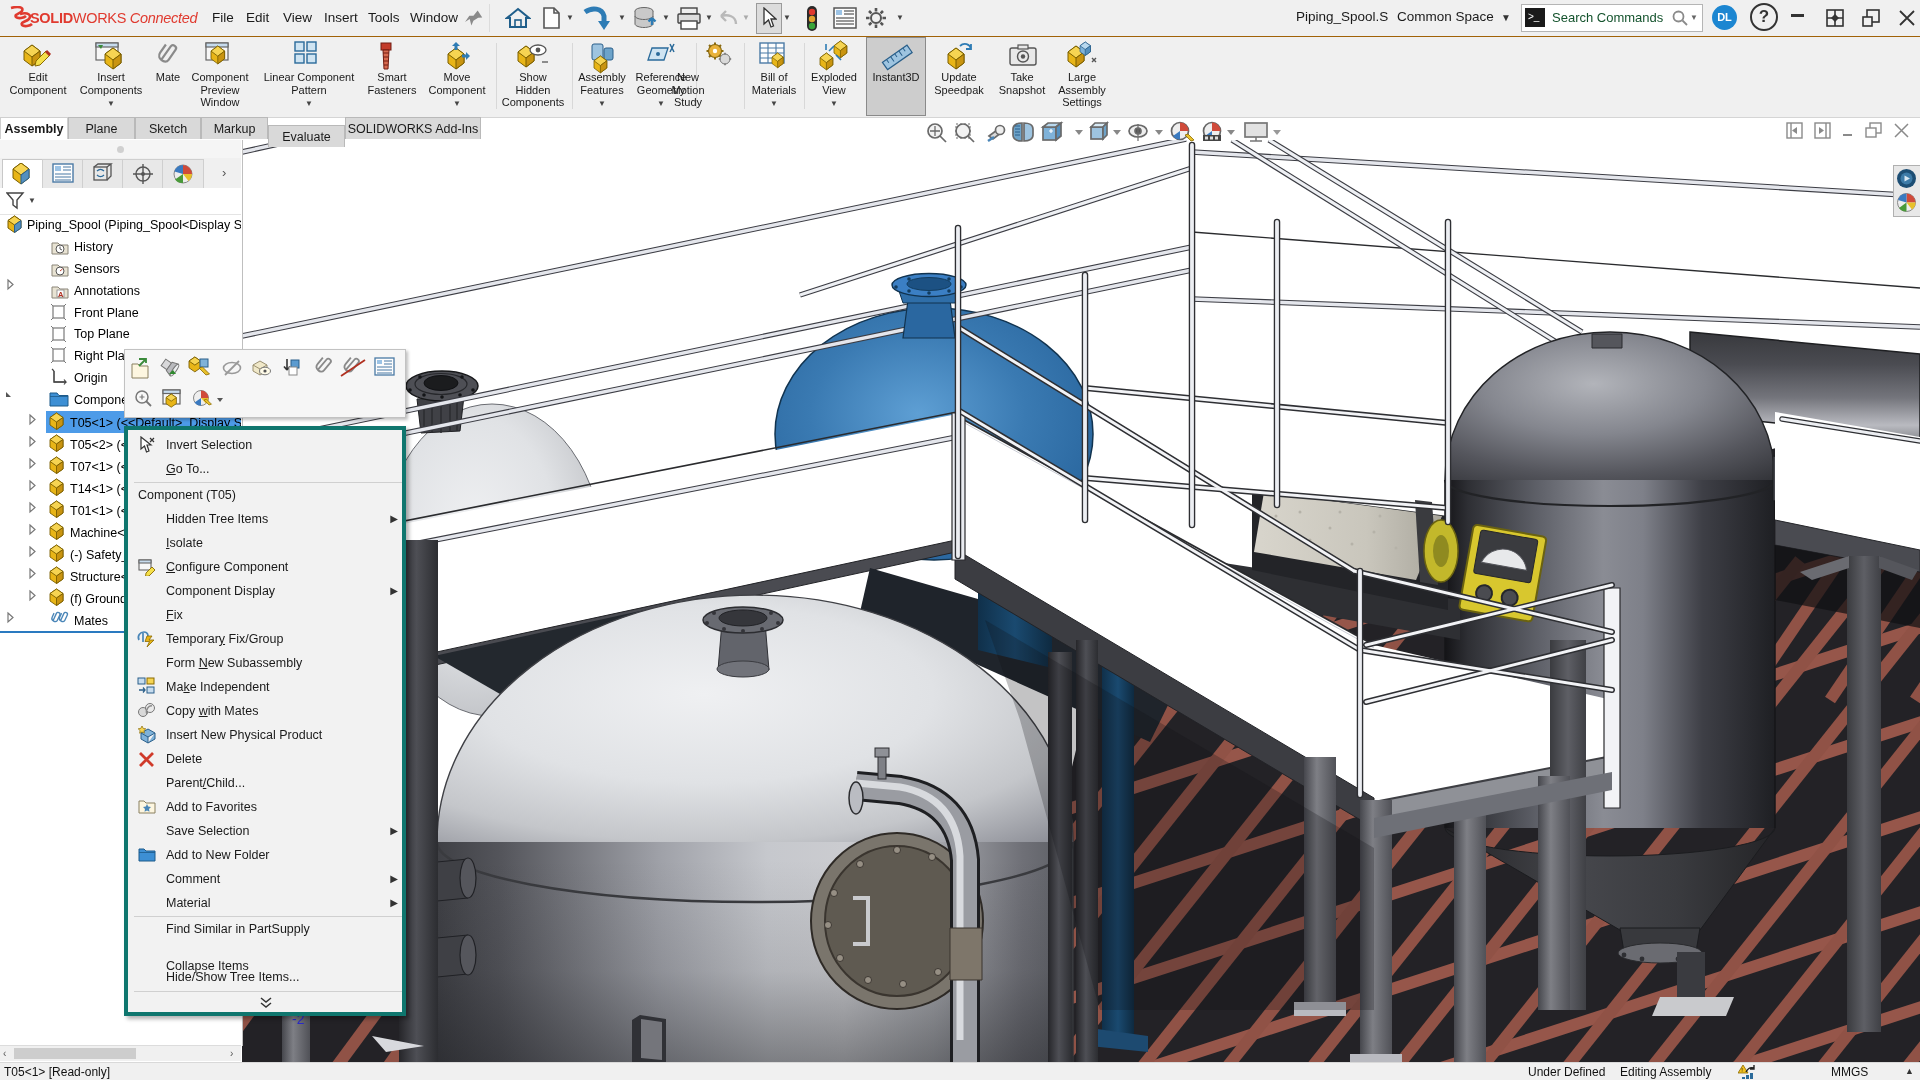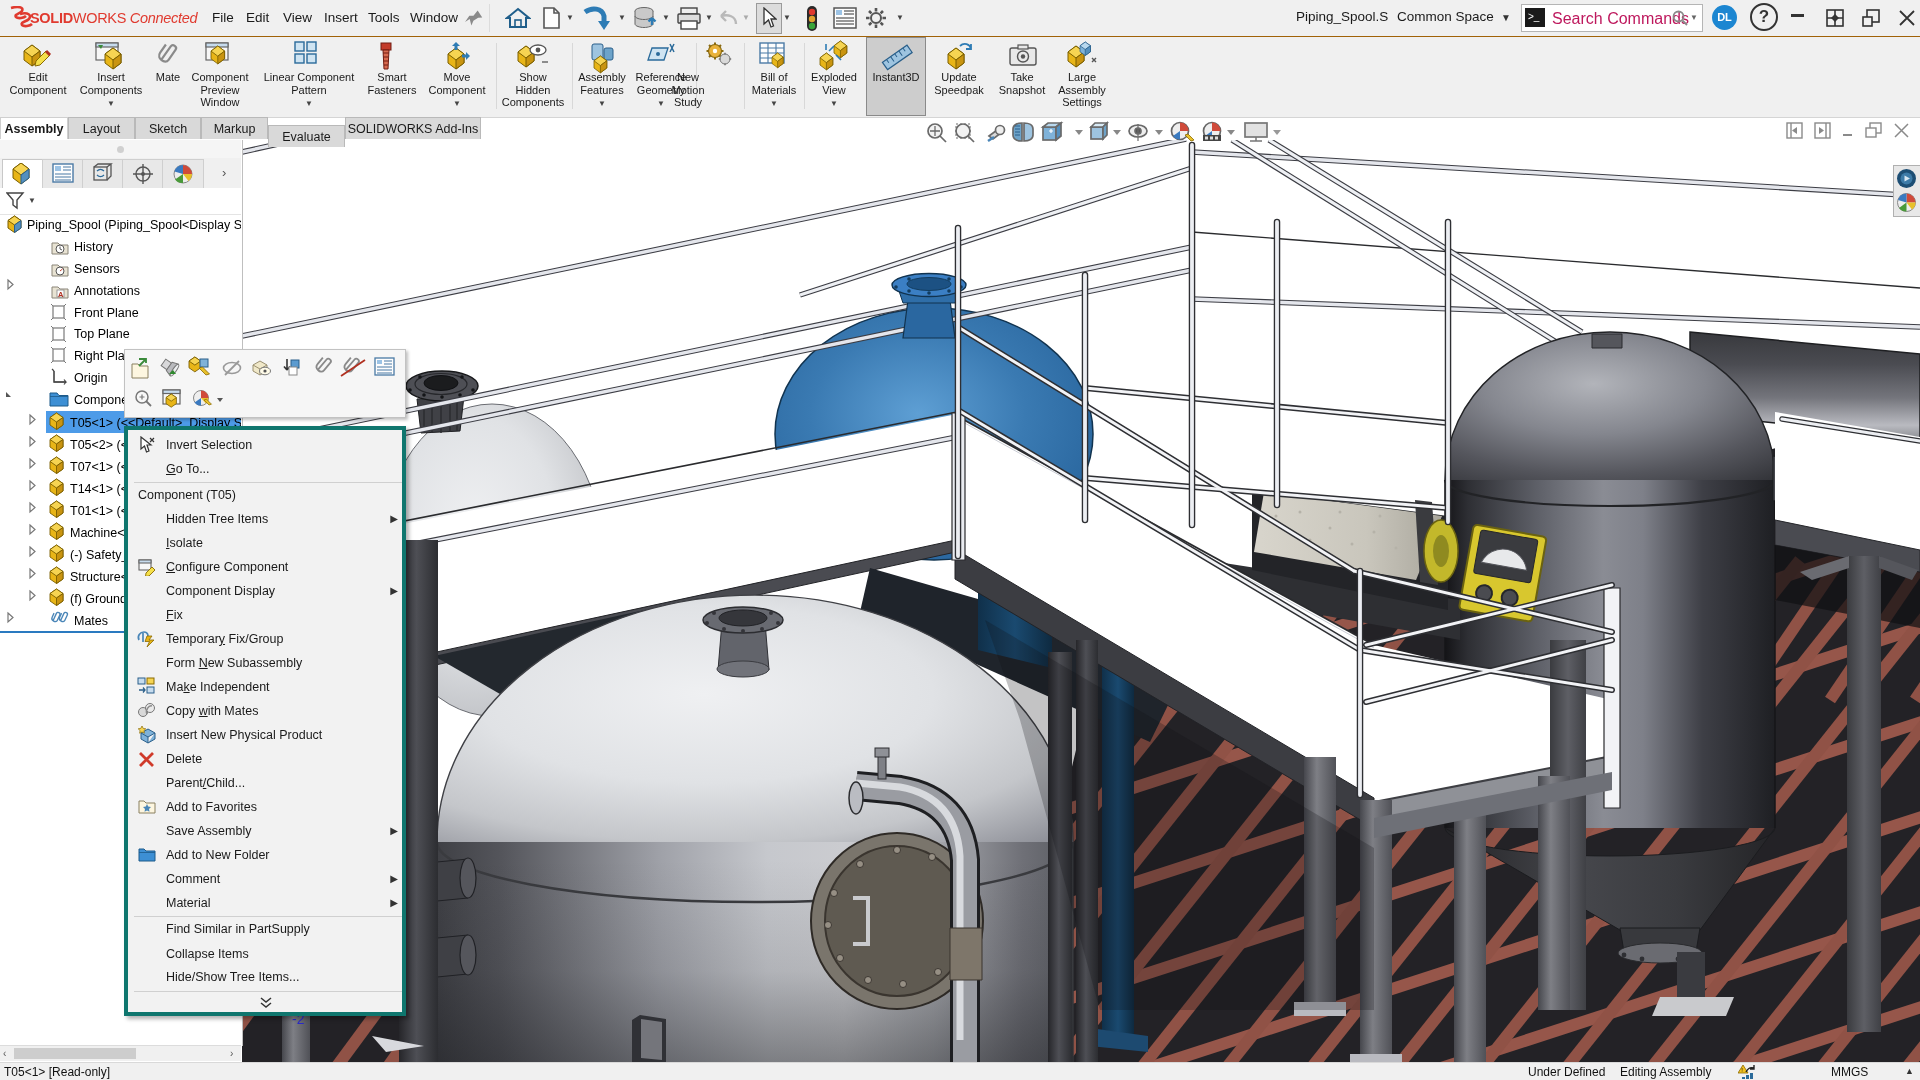--- a/index.html
+++ b/index.html
@@ -563,21 +563,21 @@
       <path d="M12 2 L12 5.5 M12 18.5 L12 22 M2 12 L5.5 12 M18.5 12 L22 12 M5 5 L7.4 7.4 M16.6 16.6 L19 19 M19 5 L16.6 7.4 M7.4 16.6 L5 19"></path>
     </g>
   </svg>
   <div class="abs caret" style="left:896px;top:13px;">▼</div>
   <div class="abs" style="left:1296px;top:9px;font-size:13.5px;color:#1a1a1a;">Piping_Spool.S</div>
   <div class="abs" style="left:1397px;top:9px;font-size:13.5px;color:#1a1a1a;">Common Space</div>
   <div class="abs" style="left:1501px;top:12px;font-size:10px;color:#333;">▼</div>
   <div class="abs" style="left:1521px;top:4px;width:180px;height:26px;background:#fff;border:1px solid #b5b5b5;">
     <div class="abs" style="left:3px;top:3px;width:20px;height:19px;background:#1a1a1a;"></div>
     <div class="abs" style="left:6px;top:6px;color:#fff;font-size:10px;">&gt;_</div>
-    <div class="abs" style="left:30px;top:5px;font-size:16px;color:#be185d;">Search Commands</div>
+    <div class="abs" style="left:30px;top:5px;font-size:13px;color:#14532d;">Search Commands</div>
     <svg class="abs" style="left:149px;top:4px" width="18" height="18" viewBox="0 0 18 18">
       <circle cx="7.5" cy="7.5" r="5" fill="none" stroke="#8a8a8a" stroke-width="1.8"></circle>
       <path d="M11.5 11.5 L16 16" stroke="#8a8a8a" stroke-width="1.8"></path>
     </svg>
     <div class="abs" style="left:168px;top:8px;font-size:8px;color:#666;">▼</div>
   </div>
   <div class="abs" style="left:1712px;top:5px;width:25px;height:25px;border-radius:13px;background:#1c86d1;color:#fff;font-size:11px;font-weight:bold;text-align:center;line-height:25px;">DL</div>
   <div class="abs" style="left:1750px;top:3px;width:28px;height:28px;border:2.5px solid #333;border-radius:16px;box-sizing:border-box;color:#333;font-size:17px;font-weight:bold;text-align:center;line-height:23px;">?</div>
   <div class="abs" style="left:1791px;top:14px;width:13px;height:2.5px;background:#333;"></div>
   <svg class="abs" style="left:1826px;top:9px" width="18" height="18" viewBox="0 0 18 18">
@@ -786,21 +786,21 @@
   <div style="height:32px"></div>Instant3D</div>
 <div class="rbtn" style="left:930px;width:58px;">
   <div style="height:32px"></div>Update<br>Speedpak</div>
 <div class="rbtn" style="left:992px;width:60px;">
   <div style="height:32px"></div>Take<br>Snapshot</div>
 <div class="rbtn" style="left:1052px;width:60px;">
   <div style="height:32px"></div>Large<br>Assembly<br>Settings</div>
 </div>
 <div id="tabrow">
   <div class="tab active" style="left:0px;width:68px;">Assembly</div>
-  <div class="tab" style="left:68px;width:67px;">Layout</div>
+  <div class="tab" style="left:68px;width:67px;">Plane</div>
   <div class="tab" style="left:135px;width:66px;">Sketch</div>
   <div class="tab" style="left:201px;width:67px;">Markup</div>
   <div class="tab" style="left:268px;width:77px;margin-top:8px;">Evaluate</div>
   <div class="tab" style="left:345px;width:136px;">SOLIDWORKS Add-Ins</div>
 </div>
 
 <svg class="abs" style="left:915px;top:120px;z-index:30" width="420" height="28" viewBox="0 0 420 28">
   <g fill="none" stroke="#6a6a6a" stroke-width="1.7">
     <circle cx="20" cy="11" r="7" fill="#f2f2f2"></circle>
       <path d="M25 16 L31 22"></path>
@@ -1278,21 +1278,21 @@
       <span class="txt">Parent<u>/</u>Child...</span>
     </div>
   <div class="mi" style="top:365px;">
       <svg class="abs" style="left:10px;top:3px" width="18" height="17" viewBox="0 0 18 17">
         <path d="M1 3 L6 3 L8 5 L17 5 L17 15 L1 15 Z" fill="#fdf6e0" stroke="#8a8060"></path>
         <path d="M9 6 L10.2 8.6 L13 9 L11 11 L11.5 13.8 L9 12.5 L6.5 13.8 L7 11 L5 9 L7.8 8.6 Z" fill="#4a86b8"></path>
       </svg>
       <span class="txt">Add to Favorites</span>
     </div>
   <div class="mi" style="top:389px;">
-      <span class="txt">Save Assembly</span>
+      <span class="txt">Save Selection</span>
       <span class="arr">▶</span>
     </div>
   <div class="mi" style="top:413px;">
       <svg class="abs" style="left:10px;top:3px" width="18" height="17" viewBox="0 0 18 17">
         <path d="M1 3 L6 3 L8 5 L17 5 L17 15 L1 15 Z" fill="#3d8fd4" stroke="#1d5a8a"></path>
         <path d="M1 6.5 L17 6.5" stroke="#1d5a8a" stroke-width="0.8"></path>
       </svg>
       <span class="txt">Add to New Folder</span>
     </div>
   <div class="mi" style="top:437px;">
@@ -1300,21 +1300,21 @@
       <span class="arr">▶</span>
     </div>
   <div class="mi" style="top:461px;">
       <span class="txt">Material</span>
       <span class="arr">▶</span>
     </div>
   <div class="msep" style="top:486px;"></div>
   <div class="mi" style="top:487px;">
       <span class="txt">Find Similar in PartSupply</span>
     </div>
-  <div class="mi" style="top:512px;">
+  <div class="mi" style="top:524px;">
       <span class="txt">Collapse Items</span>
     </div>
   <div class="mi" style="top:535px;">
       <span class="txt">Hide/Show Tree Items...</span>
     </div>
   <div class="msep" style="top:561px;"></div>
   <svg class="abs" style="left:131px;top:566px" width="14" height="14" viewBox="0 0 14 14">
       <path d="M2 2 L7 6 L12 2 M2 7 L7 11 L12 7" fill="none" stroke="#333" stroke-width="1.5"></path>
     </svg>
 </div>

